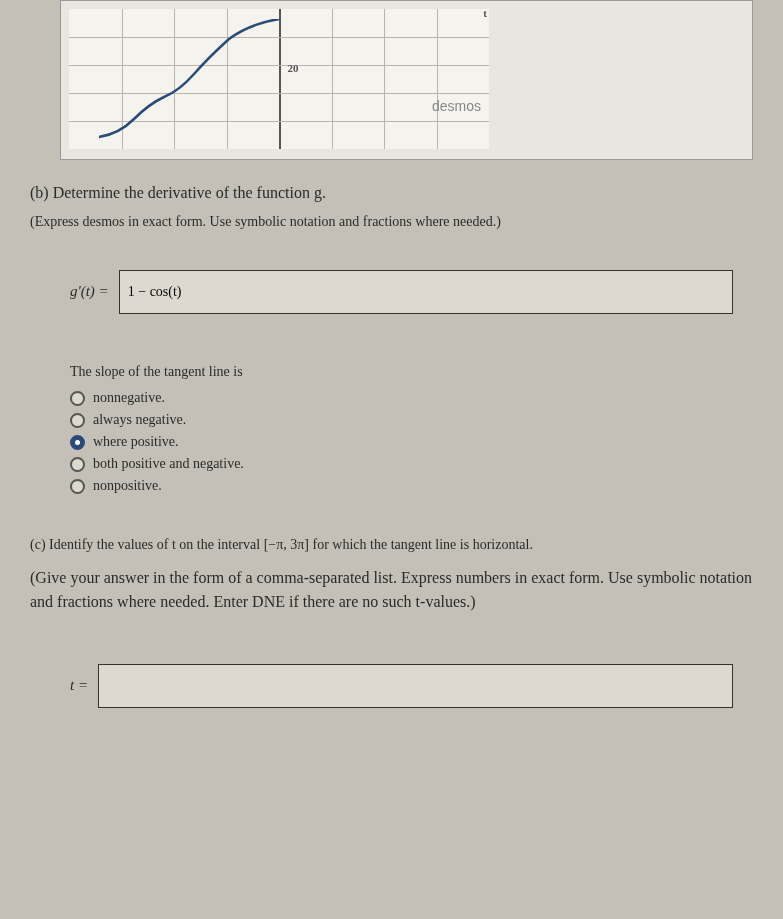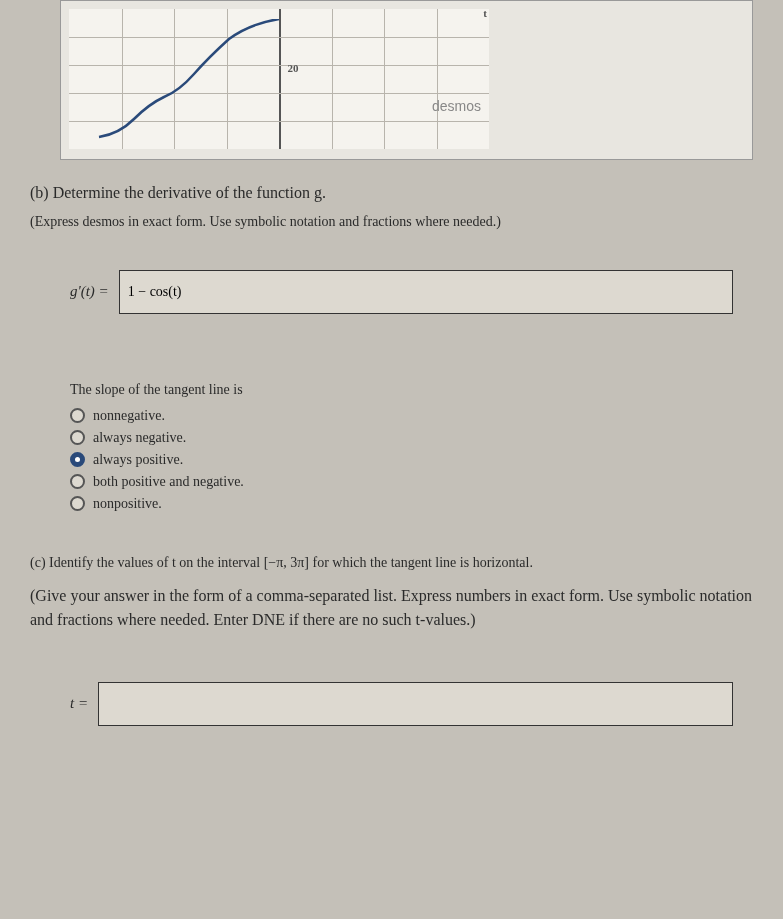--- a/index.html
+++ b/index.html
@@ -58,21 +58,21 @@
     font-size: 16px;
     line-height: 1.6;
   }
   .instruction {
     margin: 0 30px 30px 30px;
     font-size: 14px;
   }
   .answer-row {
     display: flex;
     align-items: center;
-    margin: 40px 30px 68px 70px;
+    margin: 40px 30px 50px 70px;
   }
   .answer-label {
     font-style: italic;
     margin-right: 10px;
     font-size: 15px;
     white-space: nowrap;
   }
   .answer-input {
     flex: 1;
     border: 1px solid #333;
@@ -86,21 +86,21 @@
   .mc-block {
     margin: 30px 30px 40px 70px;
   }
   .mc-prompt {
     font-size: 14px;
     margin-bottom: 10px;
     margin-top: 8px;
   }
   .mc-option {
     display: flex;
-    align-items: flex-start;
+    align-items: flex-end;
     margin: 6px 0;
     cursor: pointer;
   }
   .radio {
     width: 15px;
     height: 15px;
     border: 2px solid #555;
     border-radius: 50%;
     margin-right: 8px;
     display: inline-flex;
@@ -176,21 +176,21 @@
   <div class="mc-option">
     <span class="radio"></span>
     <span class="option-label">nonnegative.</span>
   </div>
   <div class="mc-option">
     <span class="radio"></span>
     <span class="option-label">always negative.</span>
   </div>
   <div class="mc-option">
     <span class="radio selected"></span>
-    <span class="option-label">always positive.</span>
+    <span class="option-label">where positive.</span>
   </div>
   <div class="mc-option">
     <span class="radio"></span>
     <span class="option-label">both positive and negative.</span>
   </div>
   <div class="mc-option">
     <span class="radio"></span>
     <span class="option-label">nonpositive.</span>
   </div>
 </div>

